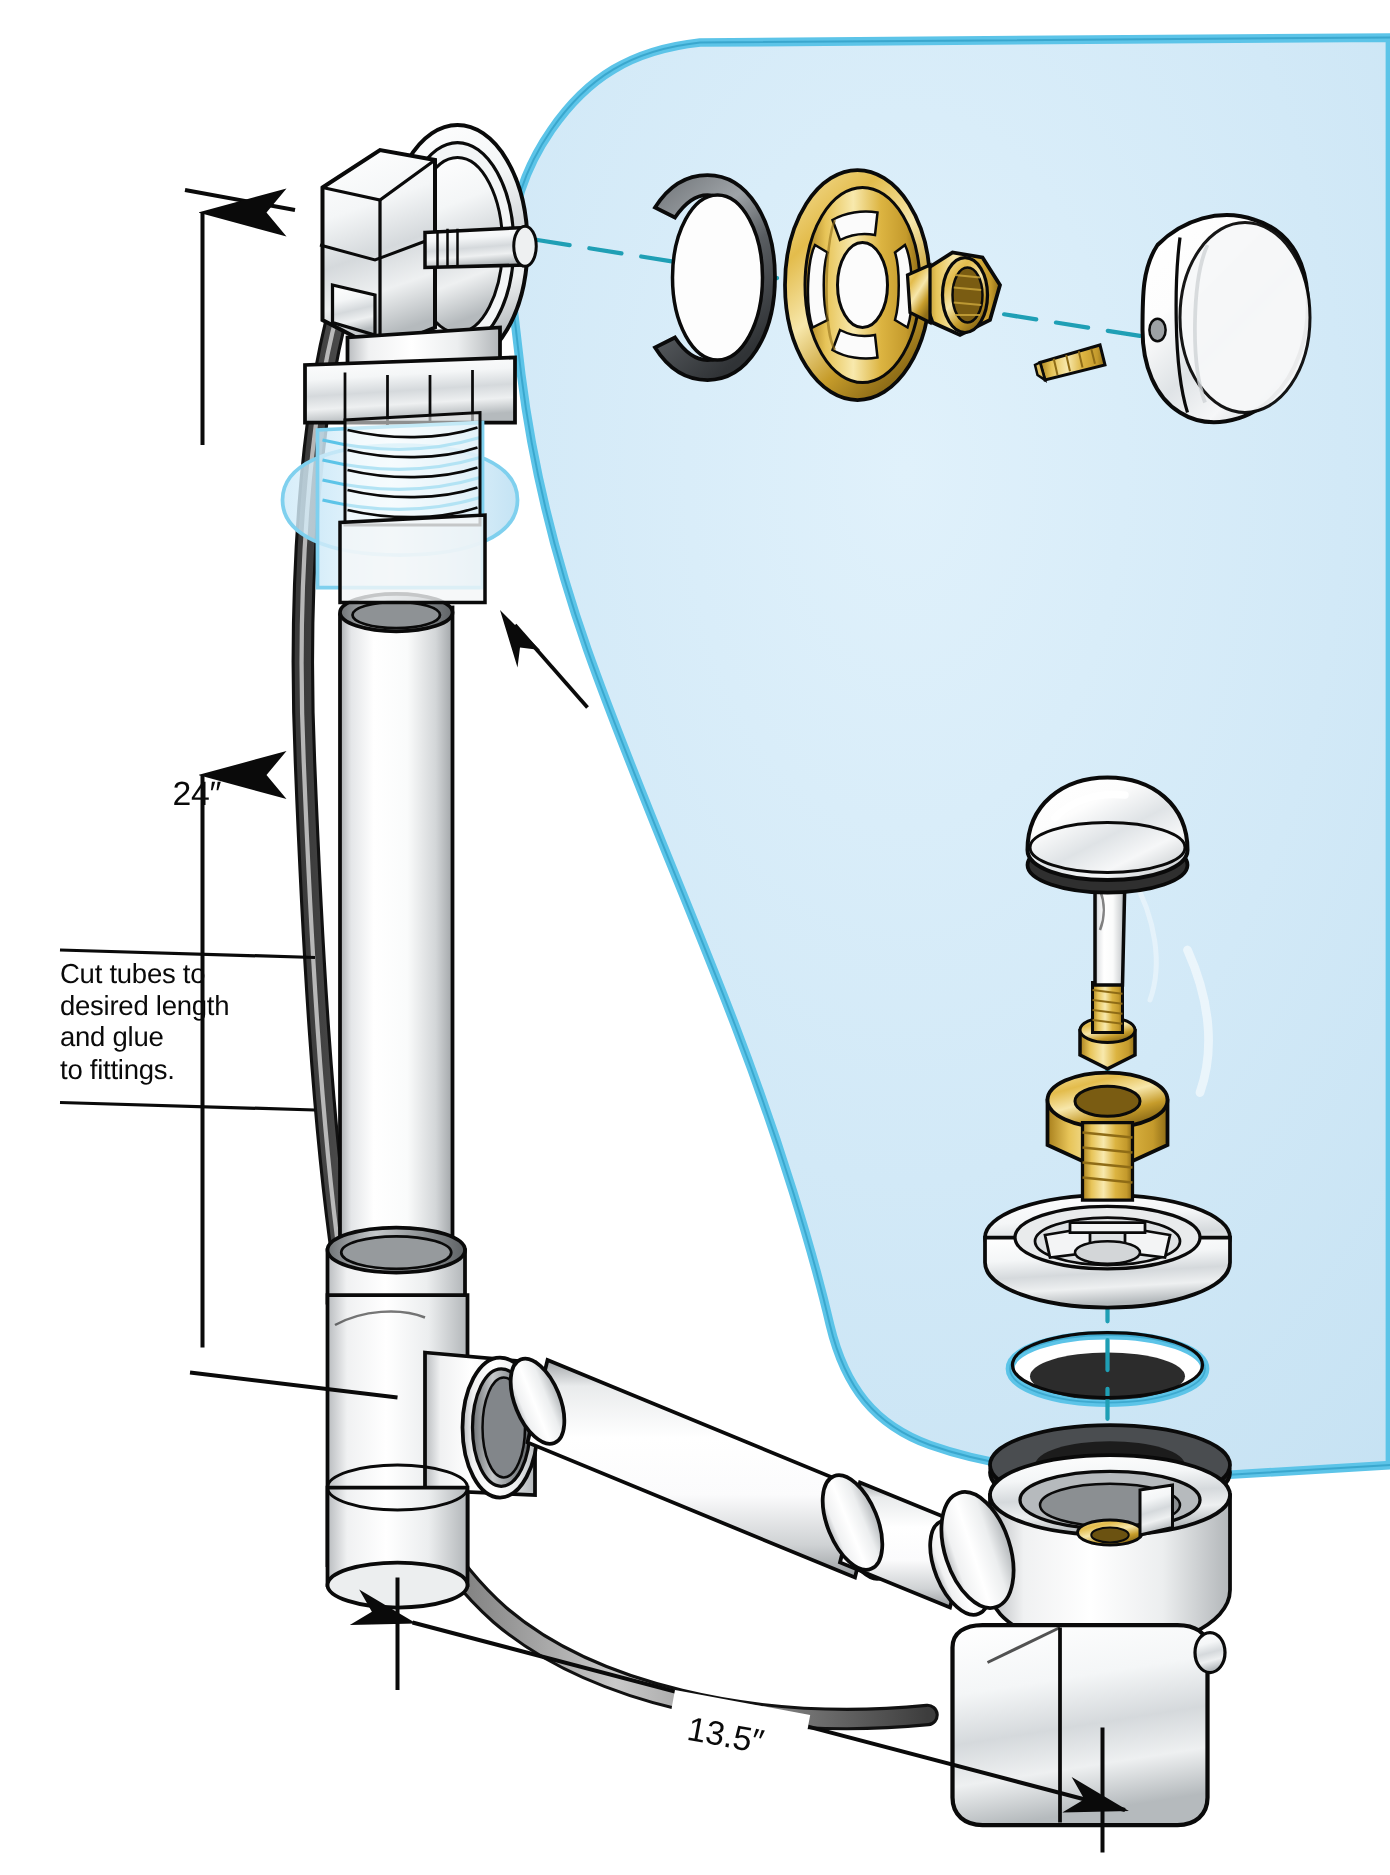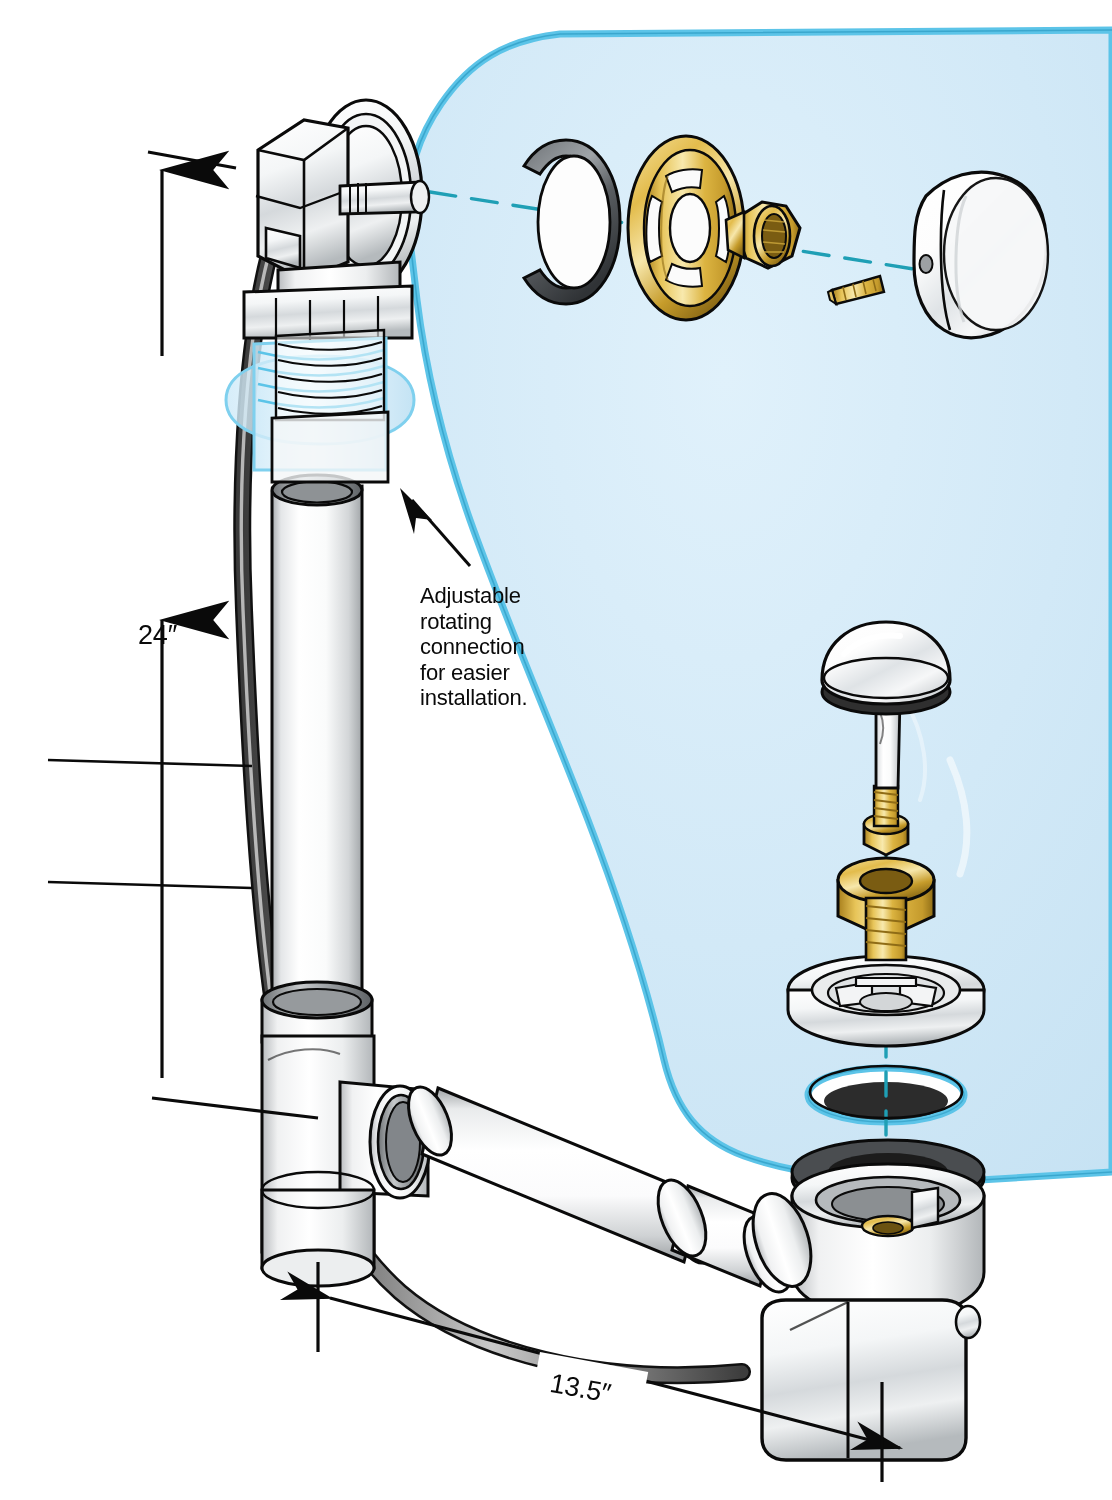--- a/index.html
+++ b/index.html
@@ -478,22 +478,21 @@
     <rect x="540" y="1352" width="110" height="58" fill="#ffffff" transform="rotate(10.5 540 1352)"></rect>
 
     <g>
       <path d="M470,566 L412,500" stroke="#0a0a0a" stroke-width="3" fill="none"></path>
       <path d="M400,488 L432,520 L416,518 L414,534 Z" fill="#0a0a0a"></path>
     </g>
   </svg>
 
   <div class="anno" id="label-dim-vertical">24″</div>
 
-
-  <div class="anno" id="label-note-adjustable">Adjustable
-rotating
-connection
-for easier
-installation.</div>
+  <div class="anno" id="label-note-cut">Cut tubes to
+desired length
+and glue
+to fittings.</div>
+
 
   <div class="anno" id="label-dim-horizontal">13.5″</div>
 
 </div>
 
 </body></html>

